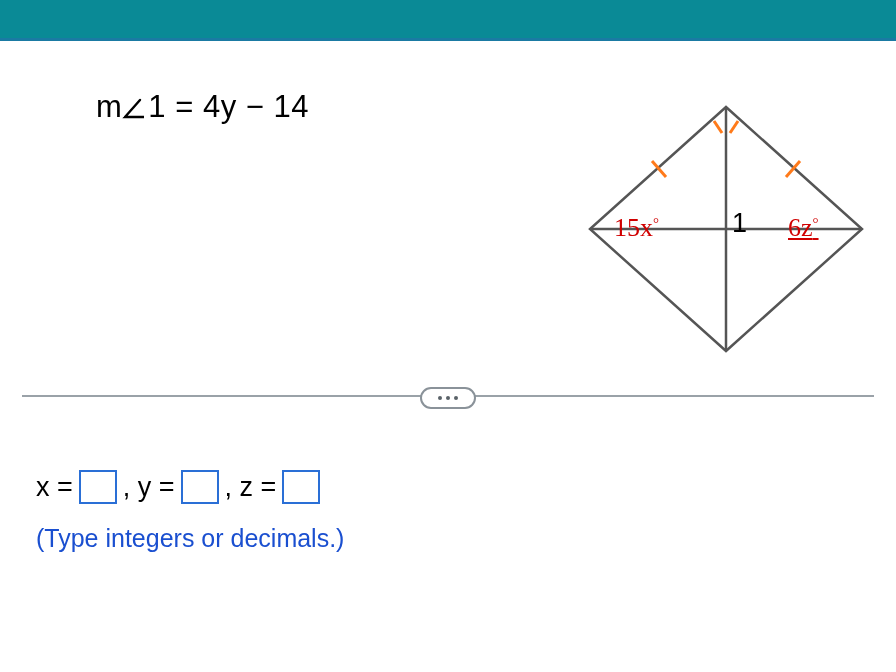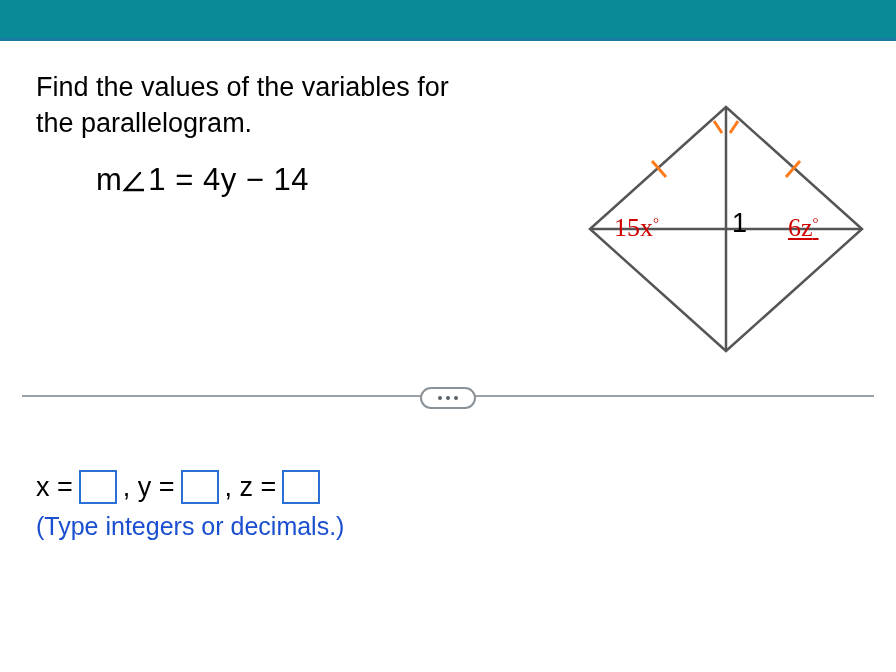--- a/index.html
+++ b/index.html
@@ -11,36 +11,32 @@
   .angle-sym { display: inline-block; position: relative; width: 26px; height: 22px; vertical-align: -2px; }
   .angle-sym svg { position: absolute; left: 0; top: 0; }
   .diagram { position: absolute; right: 20px; top: 50px; width: 300px; height: 280px; }
   .divider-wrap { position: absolute; left: 0; right: 0; top: 395px; }
   .divider-line { border: none; border-top: 2px solid #9aa2a8; margin: 0 22px; }
   .pill { position: absolute; left: 50%; top: 387px; transform: translateX(-50%); width: 56px; height: 22px; background: #fff; border: 2px solid #8a9299; border-radius: 12px; display: flex; align-items: center; justify-content: center; gap: 4px; cursor: pointer; }
   .pill .dot { width: 4px; height: 4px; border-radius: 50%; background: #5a6268; }
   .answer-area { position: absolute; left: 36px; top: 470px; font-size: 27px; }
   .answer-line { display: flex; align-items: center; gap: 6px; }
   .ans-box { width: 38px; height: 34px; border: 2px solid #2a6fd6; background: #fff; }
-  .hint { color: #1a4fd0; font-size: 25px; margin-top: 8px; }
+  .hint { color: #1a4fd0; font-size: 25px; margin-top: 20px; }
   .dlabel { position: absolute; font-family: 'Times New Roman', serif; font-size: 26px; color: #d00000; white-space: nowrap; text-align: right; }
   .dlabel sup { font-size: 15px; vertical-align: 8px; }
   .one-label { position: absolute; font-size: 27px; font-family: Arial, sans-serif; color: #000; }
 </style>
 </head>
 <body>
 
 <div class="topbar"></div>
 
 <div class="content">
 
-  <div class="prompt">
-    <span>Find the values of the variables for</span><br>
-    <span>the parallelogram.</span>
-  </div>
 
   <div class="equation">
     <span>m</span><span class="angle-sym">
       <svg width="26" height="22" viewBox="0 0 26 22">
         <path d="M 3 20 L 22 20 L 3 20 L 18 3" stroke="#000" stroke-width="2.4" fill="none" stroke-linecap="round"></path>
       </svg>
     </span><span>1 = 4y − 14</span>
   </div>
 
   <div class="diagram">

